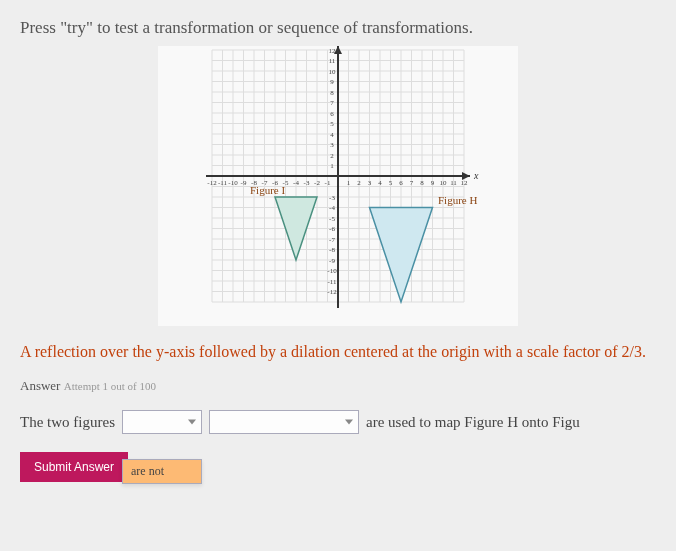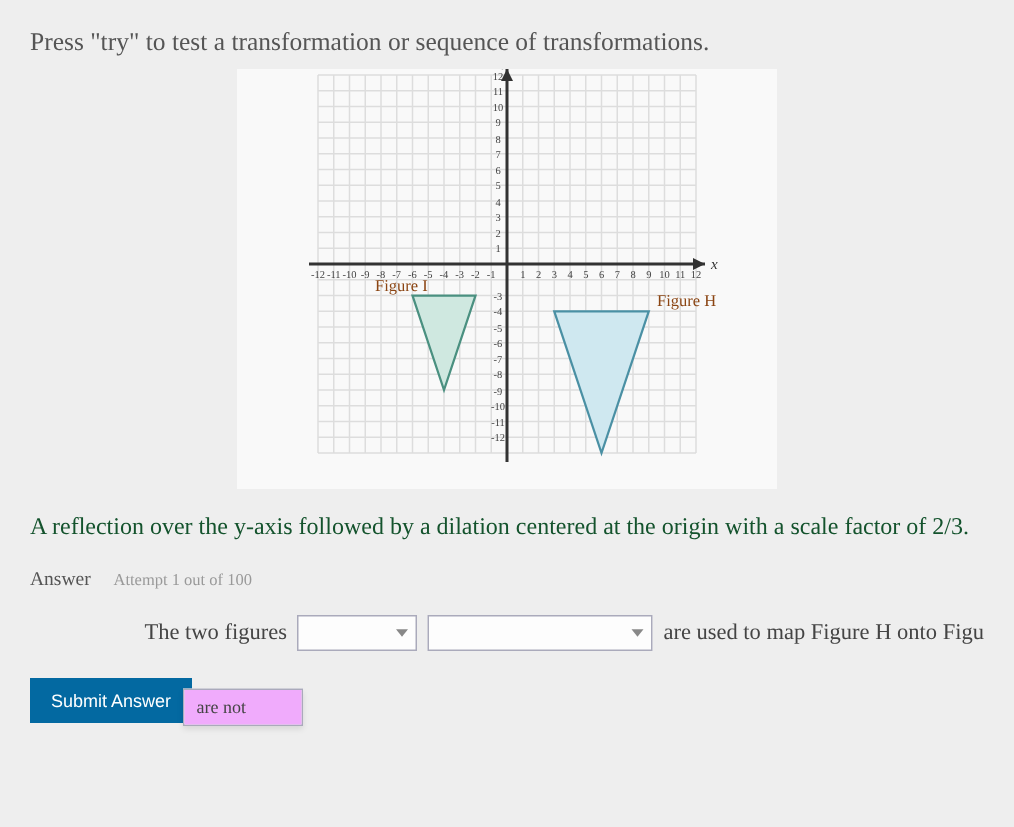--- a/index.html
+++ b/index.html
@@ -44,44 +44,43 @@
     }
     .fig-label {
       font-size: 11px;
       fill: #8b4513;
       font-family: Georgia, serif;
     }
     .shape-h { fill: #cfe8f0; stroke: #4a90a4; stroke-width: 1.5; }
     .shape-i { fill: #cfe8e0; stroke: #4a9080; stroke-width: 1.5; }
     .question-text {
       font-size: 16px;
-      color: #14532d;
+      color: #c2410c;
       margin: 14px 0 10px 0;
       line-height: 1.5;
     }
     .answer-label {
       font-size: 13px;
       color: #555;
       margin: 14px 0 16px 0;
     }
     .answer-label .attempt {
       color: #999;
       font-size: 11px;
-      margin-left: 12px;
+      margin-left: 0;
       font-family: Liberation Serif, serif;
     }
     .answer-row {
       font-size: 15px;
       color: #444;
       display: flex;
       align-items: center;
       flex-wrap: wrap;
       gap: 7px;
       margin-bottom: 18px;
-      justify-content: flex-end;
     }
     .dropdown {
       position: relative;
       display: inline-block;
       min-width: 80px;
       height: 24px;
       border: 1px solid #aab;
       background: #fdfdfd;
       font-size: 12px;
       padding: 2px 18px 2px 6px;
@@ -108,25 +107,25 @@
       background: #fff;
       font-size: 12px;
       z-index: 10;
       box-shadow: 0 2px 4px rgba(0,0,0,0.1);
     }
     .dropdown-open .opt {
       padding: 4px 8px;
       color: #444;
     }
     .dropdown-open .opt.sel {
-      background: #f0abfc;
+      background: #fdba74;
     }
     .submit-btn {
       display: inline-block;
-      background: #0369a1;
+      background: #be185d;
       color: #fff;
       font-size: 12px;
       padding: 8px 14px;
       border: none;
       cursor: pointer;
       font-family: Arial, sans-serif;
     }
     .footer-area { position: relative; }
   </style>
 </head>

